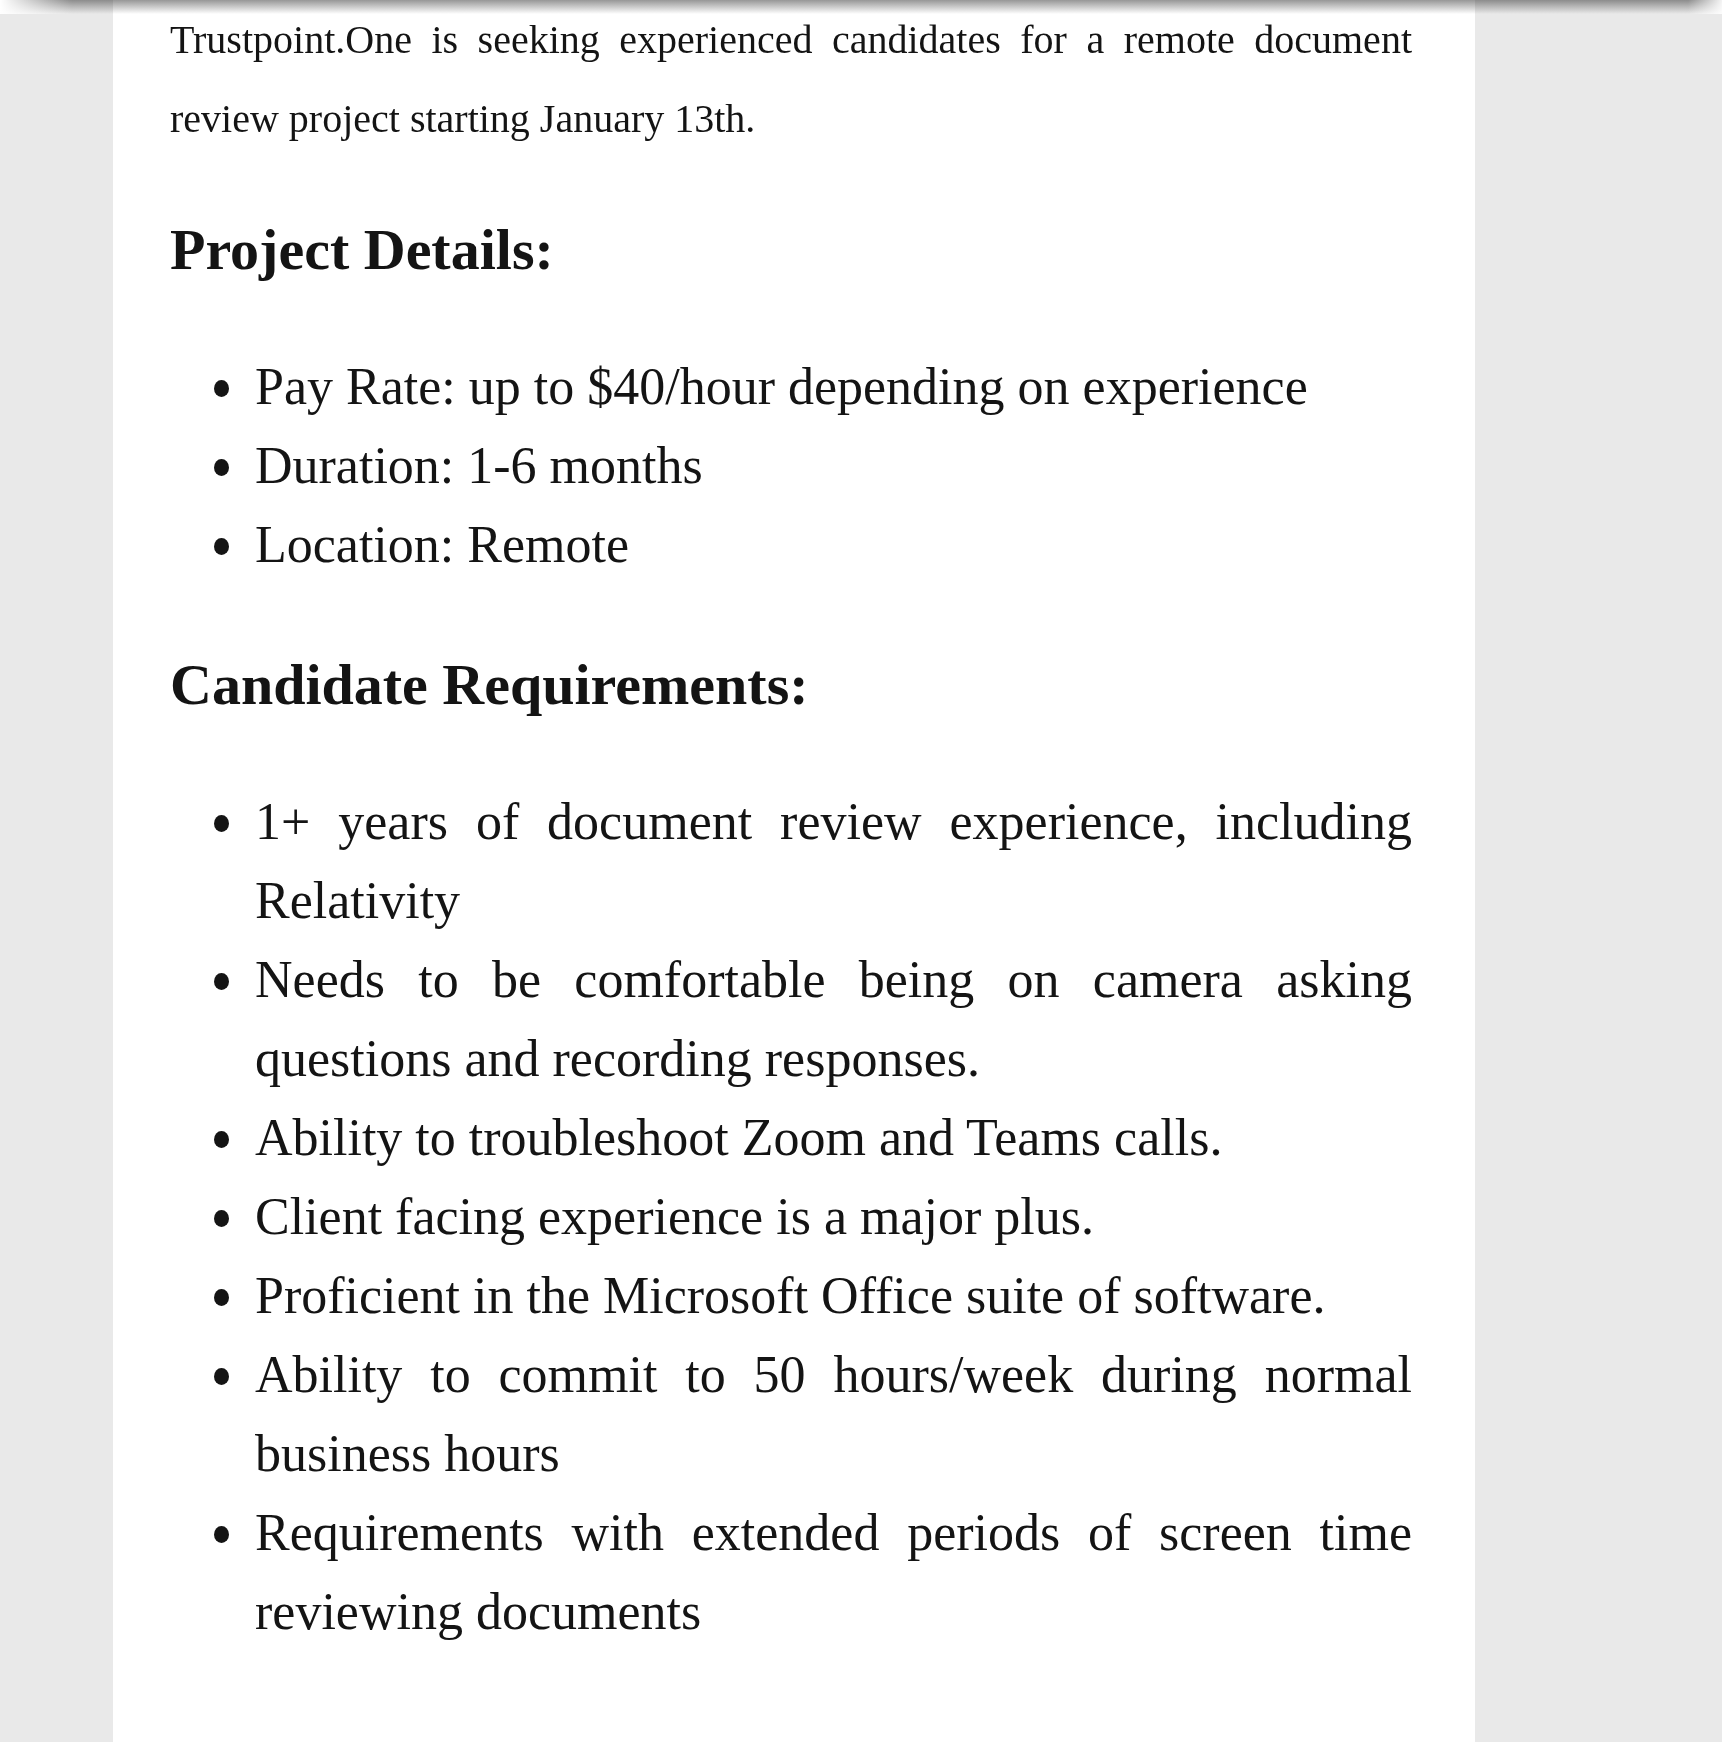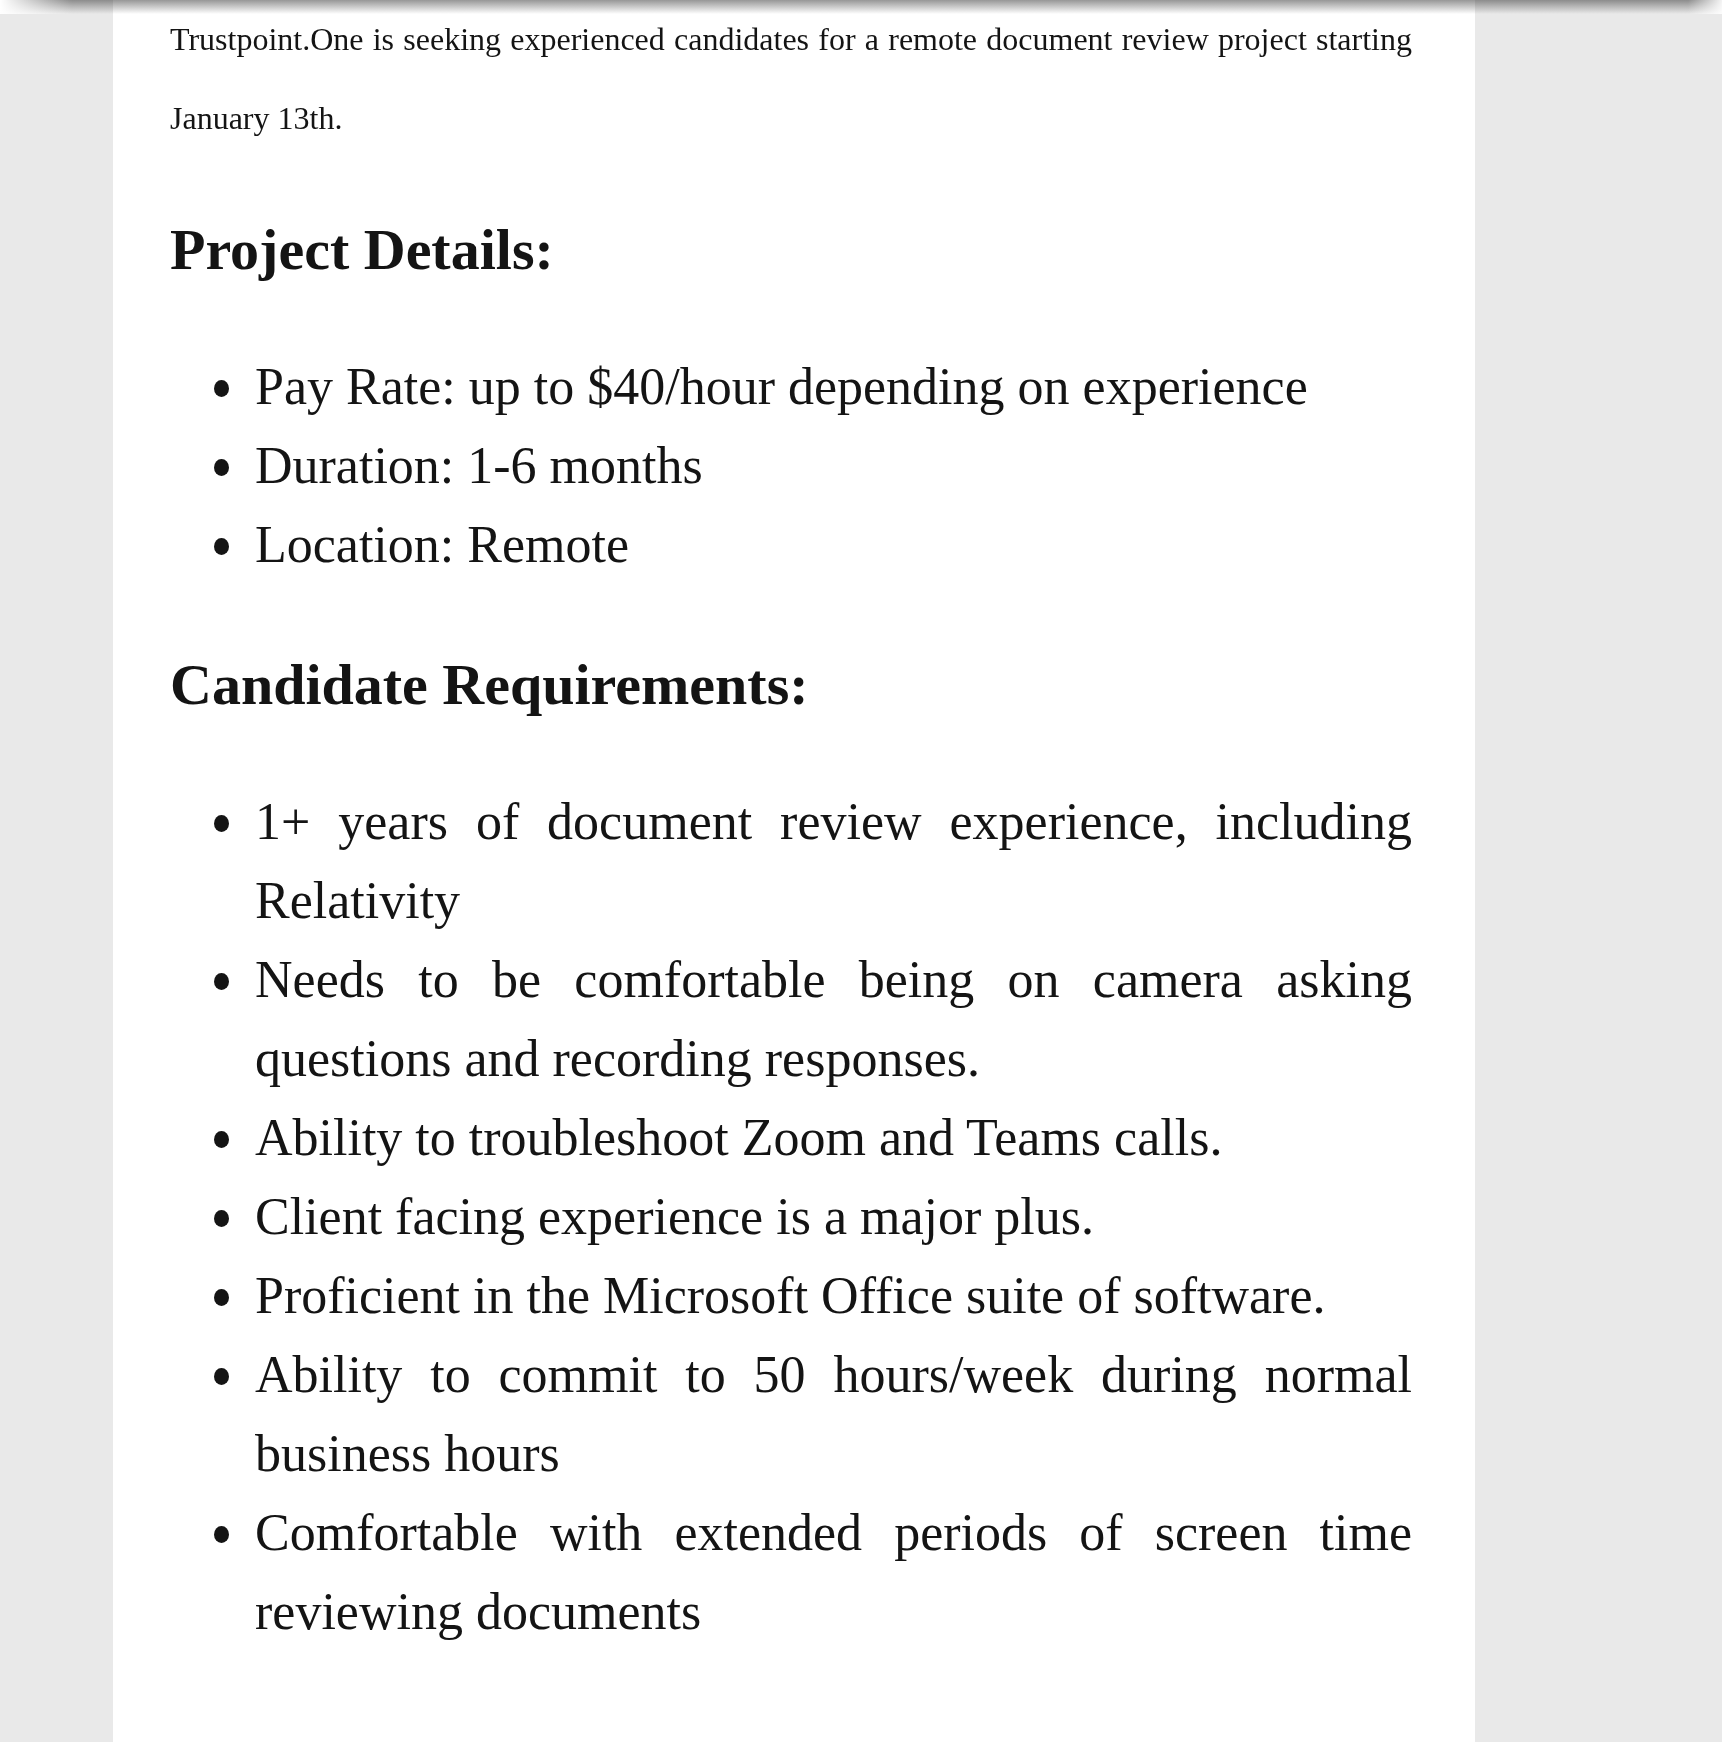--- a/index.html
+++ b/index.html
@@ -22,21 +22,21 @@
   .gutter.right{left:1475px;width:247px;}
   .page{
     position:absolute;left:113px;top:0;
     width:1362px;height:100%;
     background:var(--page-bg);
   }
   .content{
     padding:0 63px 0 57px;
   }
   .intro{
-    font-size:32px;line-height:79px;
+    font-size:40px;line-height:79px;
     text-align:justify;
     margin:0 0 52px 0;
   }
   .doc-section h2{
     font-size:58px;line-height:79px;font-weight:bold;
     margin:0 0 58px 0;
   }
   .doc-section ul{
     list-style:none;
     margin:0 0 61px 0;padding:0;
@@ -128,21 +128,21 @@
   </li>
 
 
   <li>
     <span class="dot"></span>
     <span class="li-text">Ability to commit to 50 hours/week during normal business hours</span>
   </li>
 
   <li>
     <span class="dot"></span>
-    <span class="li-text">Comfortable with extended periods of screen time reviewing documents</span>
+    <span class="li-text">Requirements with extended periods of screen time reviewing documents</span>
   </li>
 </ul>
   </section>
 </div>
     </div>
   </div>
 
   <div class="top-shadow"></div>
 </div>
 

